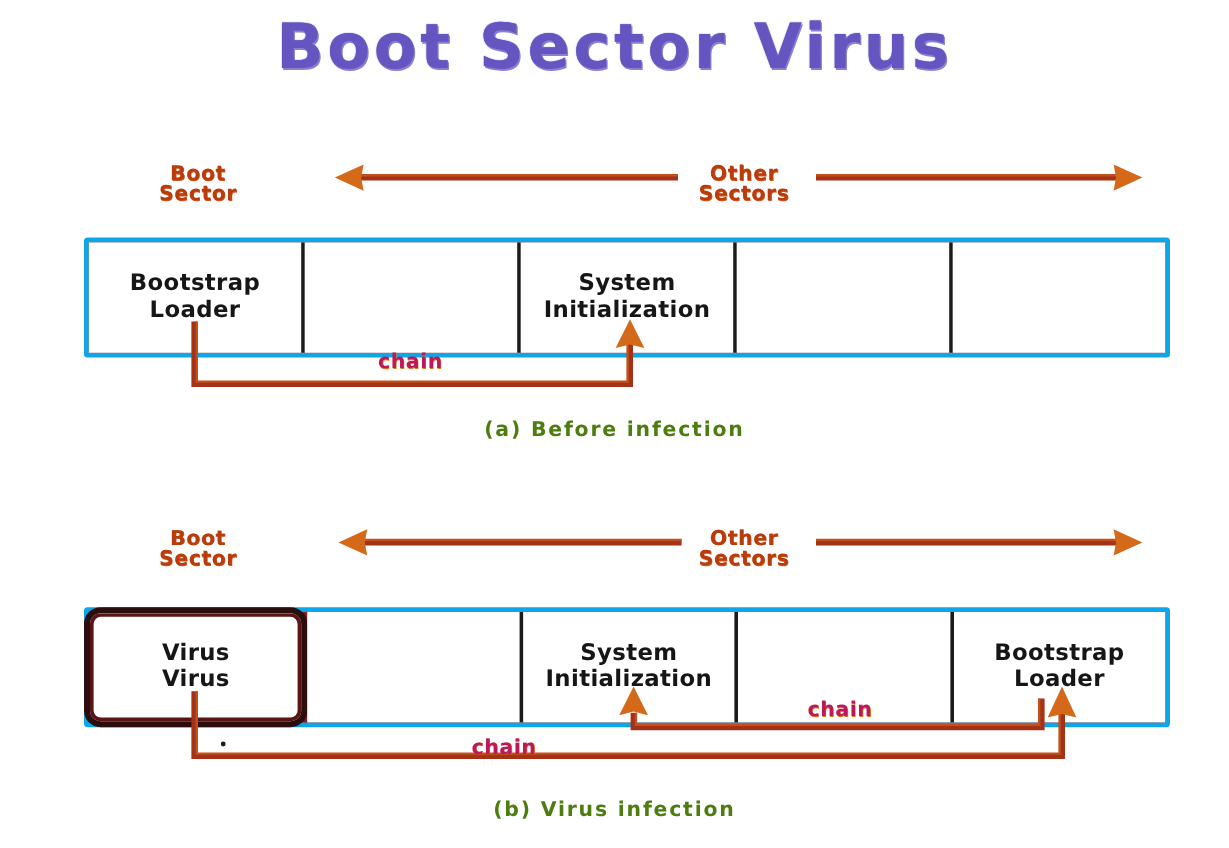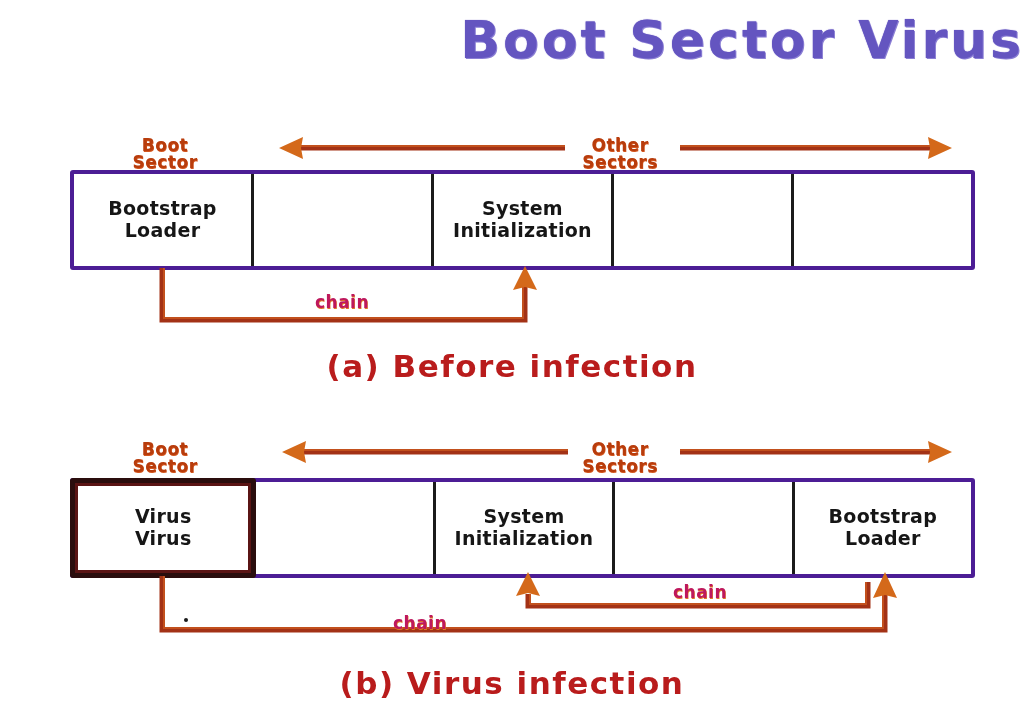--- a/index.html
+++ b/index.html
@@ -22,21 +22,21 @@
     height: 707px;
   }
 
   .abs { position: absolute; }
 
   
   .title {
     left: 0;
     top: 10px;
     width: 1024px;
-    text-align: right;
+    text-align: center;
     font-family: "DejaVu Sans", sans-serif;
     font-size: 52px;
     font-weight: bold;
     letter-spacing: 3px;
     color: #6455c0;
     text-shadow: 1px 1px 0 #8b7fd4, 0 0 1px #6455c0;
   }
 
   
   .sec-label {
@@ -49,23 +49,24 @@
     letter-spacing: 0.5px;
     text-shadow: 0.5px 0.5px 0 #d4561e;
     margin-top: 21px;
   }
   .sec-label .l2 { display:block; }
 
   
   .strip {
     display: flex;
     box-sizing: border-box;
-    border: 4px solid #4c1d95;
+    border: 4px solid #0ea5e9;
     background: #7f1d1d;
     border-radius: 3px;
+    margin-top: 28px;
   }
   .cell {
     flex: 1 1 0;
     box-sizing: border-box;
     border-right: 3px solid #1b1b1b;
     display: flex;
     align-items: center;
     justify-content: center;
     text-align: center;
     font-family: "DejaVu Sans", sans-serif;
@@ -77,33 +78,33 @@
     background: #ffffff;
   }
   .cell:last-child { border-right: none; }
   .cell .ln { display: block; }
 
   
   .cell-virus {
     border: 5px solid #2a0d0d;
     box-shadow: inset 0 0 0 3px #5a1414;
     margin: -4px 0 -4px -4px;
-    border-radius: 3px;
+    border-radius: 14px;
   }
 
   
   .caption {
     width: 1024px;
     left: 0;
     text-align: center;
     font-family: "DejaVu Sans", sans-serif;
-    font-size: 31px;
+    font-size: 17px;
     font-weight: bold;
     letter-spacing: 1.5px;
-    color: #b91c1c;
+    color: #4d7c0f;
   }
 
   
   .chain-label {
     font-family: "DejaVu Sans", sans-serif;
     font-size: 17px;
     font-weight: bold;
     color: #be185d;
     letter-spacing: 0.5px;
     text-align: center;

